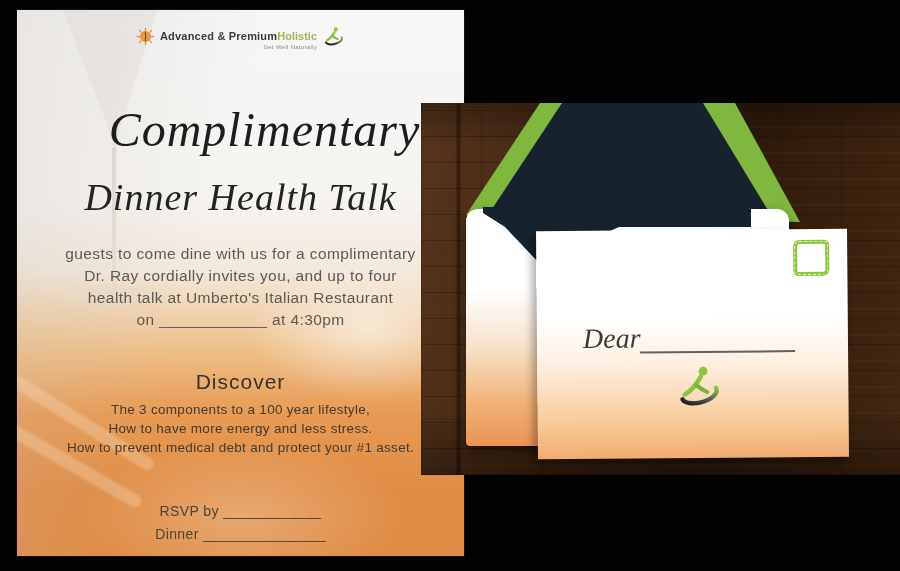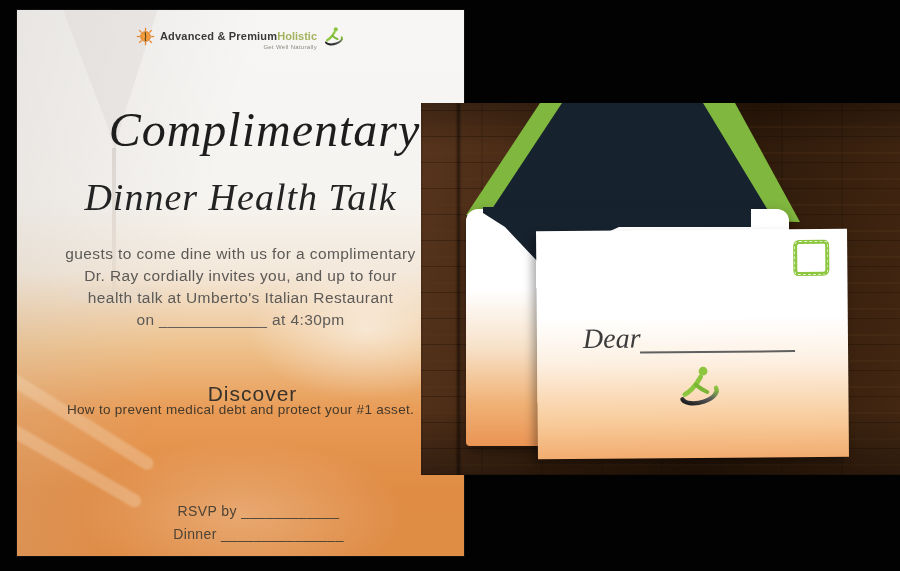--- a/index.html
+++ b/index.html
@@ -36,26 +36,26 @@
 
   .flyer-title{position:absolute;left:0;top:92px;width:100%;margin:0;text-align:center;
          font-family:"Liberation Serif",serif;font-style:italic;font-weight:500;
          font-size:48px;color:#1d1d1d;letter-spacing:1px;padding-left:24px;}
   .flyer-subtitle{position:absolute;left:0;top:165px;width:100%;margin:0;text-align:center;
          font-family:"Liberation Serif",serif;font-style:italic;font-weight:500;
          font-size:38px;color:#232323;letter-spacing:1px;}
 
   .invite{position:absolute;left:0;top:233px;width:100%;text-align:center;
           font-size:15.5px;line-height:22px;color:#5c5a57;letter-spacing:0.4px;}
-  .discover-heading{position:absolute;left:0;top:360px;width:100%;margin:12px;text-align:center;
+  .discover-heading{position:absolute;left:0;top:360px;width:100%;margin:0;text-align:center;
           font-size:21px;font-weight:400;color:#38322b;letter-spacing:1px;}
   .discover-items{position:absolute;left:0;top:390px;width:100%;text-align:center;
           font-size:13.5px;line-height:19px;color:#43392c;letter-spacing:0.3px;}
   .rsvp-block{position:absolute;left:0;top:490px;width:100%;text-align:center;
-          font-size:14px;line-height:23px;color:#4d4336;letter-spacing:0.4px;padding-left:18px;}
+          font-size:14px;line-height:23px;color:#4d4336;letter-spacing:0.4px;}
 
   
   .wood{position:absolute;left:421px;top:103px;width:519px;height:372px;overflow:hidden;
         background:
           linear-gradient(180deg,rgba(0,0,0,0.30),rgba(0,0,0,0) 12%,rgba(0,0,0,0) 82%,rgba(0,0,0,0.35)),
           repeating-linear-gradient(0deg,rgba(20,9,2,0.30) 0 1px,rgba(0,0,0,0) 1px 9px,rgba(92,56,26,0.22) 9px 11px,rgba(0,0,0,0) 11px 26px),
           repeating-linear-gradient(90deg,rgba(0,0,0,0.10) 0 2px,rgba(0,0,0,0) 2px 60px),
           linear-gradient(100deg,#58351d 0%,#3f2410 32%,#2f1a0a 58%,#472a14 100%);}
   .wood-seam{position:absolute;left:36px;top:0;width:3px;height:100%;background:rgba(0,0,0,0.5);filter:blur(1px);}
 
@@ -139,20 +139,22 @@
 
     <div class="invite">
       <div>guests to come dine with us for a complimentary</div>
       <div>Dr. Ray cordially invites you, and up to four</div>
       <div>health talk at Umberto's Italian Restaurant</div>
       <div>on ____________ at 4:30pm</div>
     </div>
 
     <h3 class="discover-heading">Discover</h3>
     <div class="discover-items">
+      <div>The 3 components to a 100 year lifestyle,</div>
+      <div>How to have more energy and less stress.</div>
       <div>How to prevent medical debt and protect your #1 asset.</div>
     </div>
 
     <div class="rsvp-block">
       <div>RSVP by ____________</div>
       <div>Dinner  _______________</div>
     </div>
   </section>
 
   <section class="wood">

